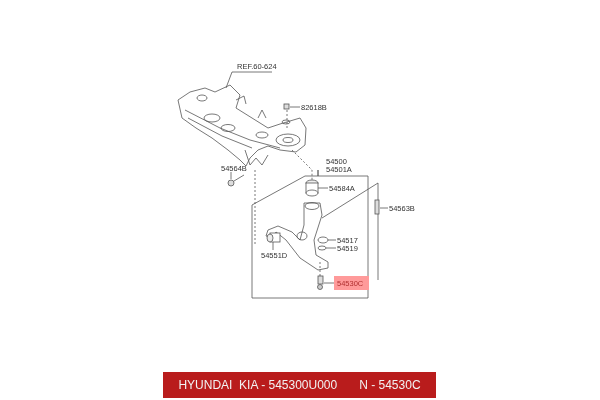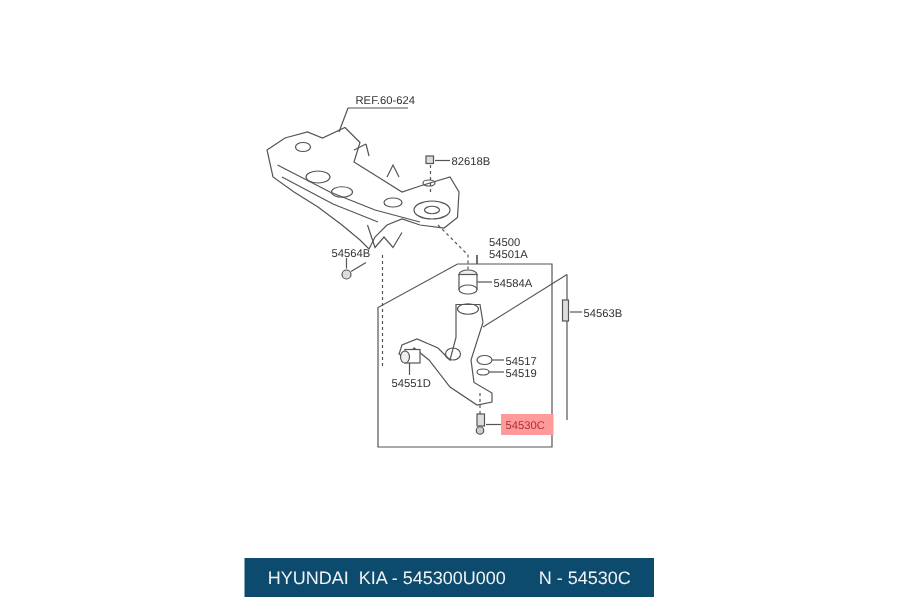--- a/index.html
+++ b/index.html
@@ -1,21 +1,21 @@
 <!DOCTYPE html>
 <html><head>
 <meta charset="utf-8">
 <style>
   html, body { margin: 0; padding: 0; background: #ffffff; }
   body { width: 600px; height: 400px; position: relative; overflow: hidden; font-family: "Liberation Sans", sans-serif; }
   #diagram { position: absolute; left: 0; top: 0; width: 600px; height: 400px; }
   .lbl { font-family: "Liberation Sans", sans-serif; font-size: 7.5px; fill: #333333; }
   .footer {
     position: absolute; left: 163px; top: 372px; width: 273px; height: 26px;
-    background: #0c4a6e; color: #f2f2f2; display: flex; align-items: center; justify-content: center;
+    background: #b91c1c; color: #f2f2f2; display: flex; align-items: center; justify-content: center;
     font-family: "Liberation Sans", sans-serif; font-size: 12px; white-space: pre;
   }
   .footer span { display: inline-block; }
   .gap { width: 22px; }
 </style>
 </head>
 <body>
 
 <svg id="diagram" viewBox="0 0 600 400" xmlns="http://www.w3.org/2000/svg">
   <g fill="none" stroke="#555" stroke-width="0.8">

